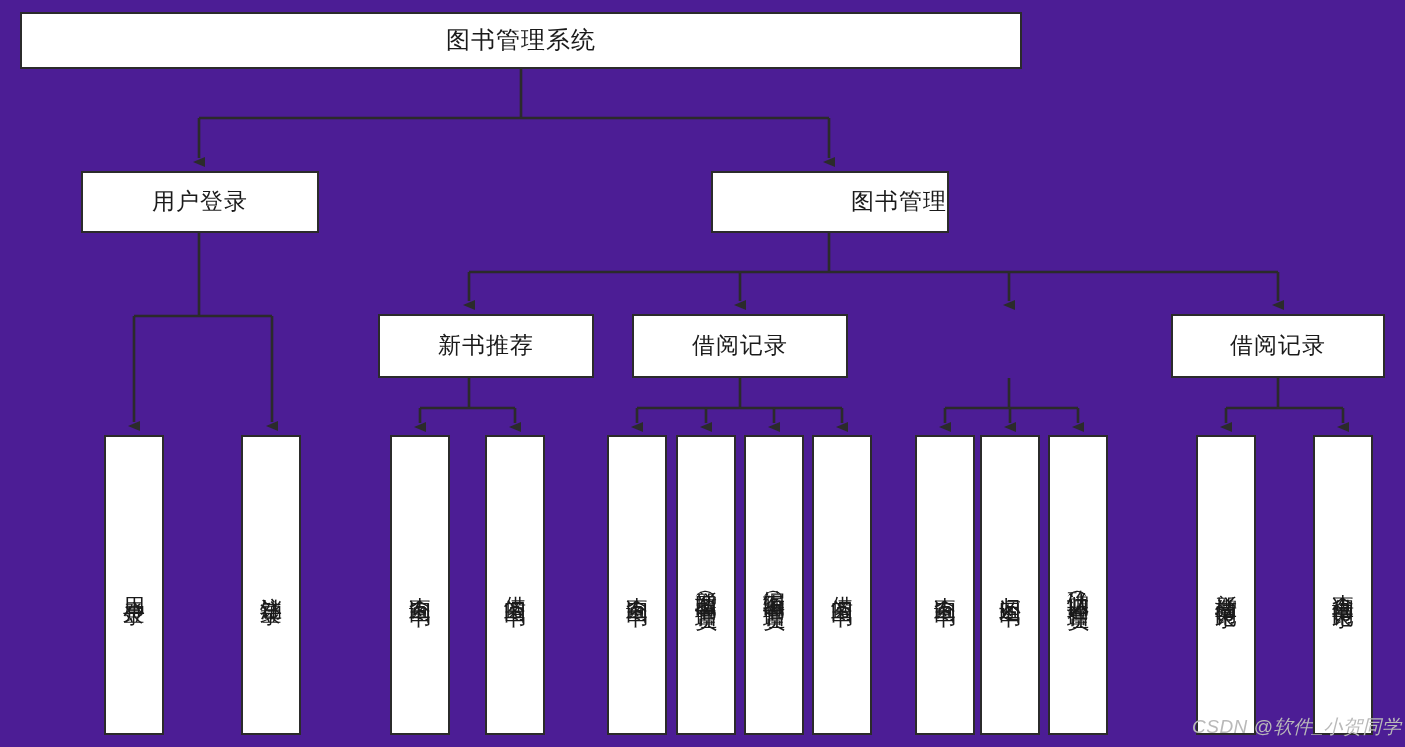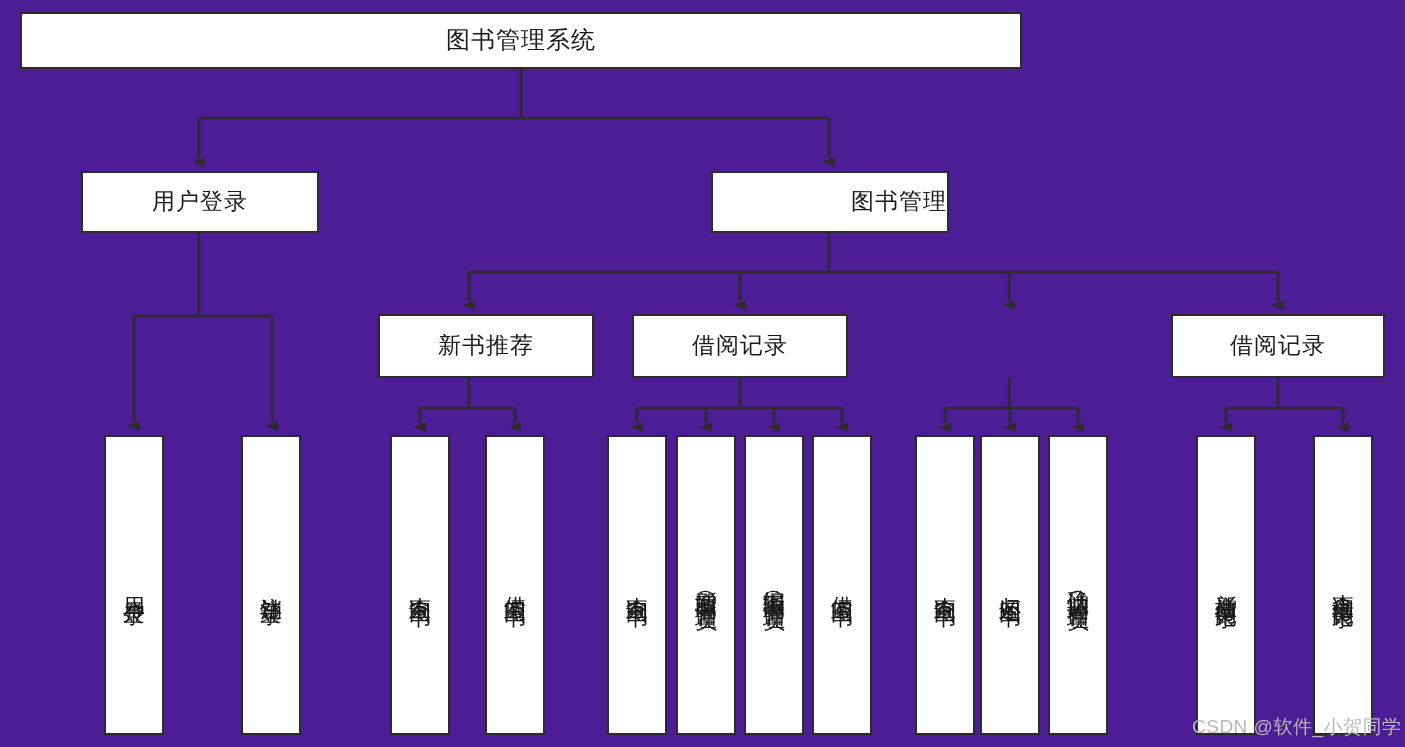--- a/index.html
+++ b/index.html
@@ -172,15 +172,15 @@
   <div class="node v" style="left:1048px; top:435px; width:60px; height:300px;">
     <span class="vtext">确认归还（管理员）</span>
   </div>
   <div class="node v" style="left:1196px; top:435px; width:60px; height:300px;">
     <span class="vtext">新增借阅记录</span>
   </div>
   <div class="node v" style="left:1313px; top:435px; width:60px; height:300px;">
     <span class="vtext">查询借阅记录</span>
   </div>
 
-  <div class="watermark" style="left:1192px; top:714px;">CSDN @软件_小贺同学</div>
+  <div class="watermark" style="left:1192px; top:714px;font-style:italic;">CSDN @软件_小贺同学</div>
 
 </div>
 
 </body></html>

